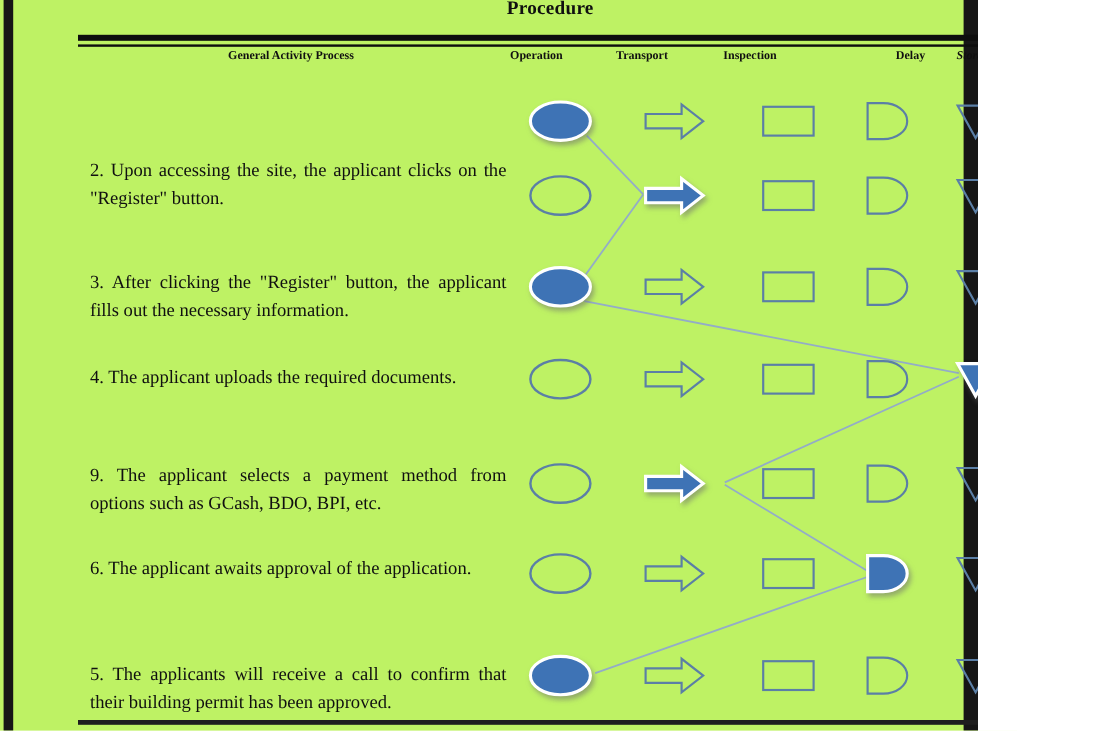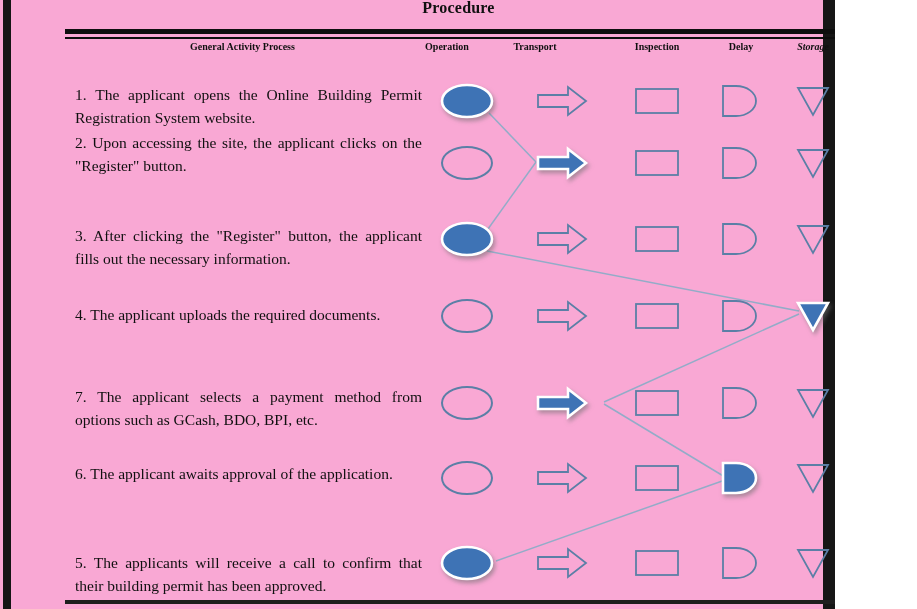--- a/index.html
+++ b/index.html
@@ -3,44 +3,43 @@
 <meta charset="utf-8">
 <style>
   :root{
     --filled:#3E73B5;
     --outline:#5B7FA6;
     --conn:#93ACC8;
     --ink:#101010;
   }
   html,body{margin:0;padding:0;background:#ffffff;}
   .page{
-    position:relative;width:815px;height:609px;background:#f9a8d4;
+    position:relative;width:815px;height:609px;background:#bef264;
     font-family:"Liberation Serif","DejaVu Serif",serif;color:var(--ink);
     overflow:hidden;
-    padding-left:20px;
   }
   .edge{position:absolute;top:0;height:609px;background:#161616;}
   .edge.left{left:3px;width:8px;}
   .edge.right{right:0;width:12px;}
   .title{
     position:absolute;top:-1px;left:0;width:917px;text-align:center;
     font-weight:bold;font-size:16px;letter-spacing:.2px;
   }
   .rule{position:absolute;left:65px;width:790px;background:#0e0e0e;}
   .rule.thick-top{top:29px;height:5px;}
   .rule.thin-top{top:37px;height:2px;}
   .rule.bottom{top:600px;height:4px;background:#1e1e1e;}
   .colhead{
     position:absolute;top:41px;font-weight:bold;font-size:10px;text-align:center;
   }
   .ch-activity{left:65px;width:355px;}
   .ch-operation{left:407px;width:80px;}
   .ch-transport{left:490px;width:90px;}
-  .ch-inspection{left:612px;width:90px;}
-  .ch-delay{left:711px;width:60px;}
+  .ch-inspection{left:580px;width:90px;}
+  .ch-delay{left:711px;width:60px;text-align:right;}
   .ch-storage{left:778px;width:70px;font-style:italic;}
   .rowtext{
     position:absolute;left:75px;width:347px;
     font-size:15.5px;line-height:23px;text-align:justify;
   }
   .lines{position:absolute;left:0;top:0;z-index:1;}
   .conn{stroke:var(--conn);stroke-width:1.5;}
   .sym{position:absolute;width:56px;height:44px;z-index:2;}
   .sym svg{display:block;width:56px;height:44px;overflow:visible;}
   .shape{fill:rgba(255,255,255,0);stroke:var(--outline);stroke-width:1.8;}
@@ -70,25 +69,24 @@
 
   <svg class="lines" width="917" height="609" viewBox="0 0 917 609">
     <line class="conn" x1="489" y1="113" x2="536" y2="162"></line>
     <line class="conn" x1="536" y1="162" x2="488" y2="229"></line>
     <line class="conn" x1="487" y1="251" x2="799" y2="311"></line>
     <line class="conn" x1="799" y1="314" x2="604" y2="402"></line>
     <line class="conn" x1="604" y1="404" x2="725" y2="477"></line>
     <line class="conn" x1="725" y1="480" x2="496" y2="561"></line>
   </svg>
 
-  <div class="rowtext" style="top:83px">1. The applicant opens the Online Building Permit Registration System website.</div>
   <div class="rowtext" style="top:131px">2. Upon accessing the site, the applicant clicks on the "Register" button.</div>
   <div class="rowtext" style="top:224px">3. After clicking the "Register" button, the applicant fills out the necessary information.</div>
   <div class="rowtext" style="top:303px">4. The applicant uploads the required documents.</div>
-  <div class="rowtext" style="top:385px">7. The applicant selects a payment method from options such as GCash, BDO, BPI, etc.</div>
+  <div class="rowtext" style="top:385px">9. The applicant selects a payment method from options such as GCash, BDO, BPI, etc.</div>
   <div class="rowtext" style="top:462px">6. The applicant awaits approval of the application.</div>
   <div class="rowtext" style="top:551px">5. The applicants will receive a call to confirm that their building permit has been approved.</div>
 
   <div class="sym filled" style="left:439px;top:79px">
       <svg viewBox="0 0 56 44">
         <ellipse class="shape ellipse" cx="28" cy="22" rx="25" ry="16"></ellipse>
       </svg>
     </div>
   <div class="sym" style="left:534px;top:79px">
       <svg viewBox="0 0 56 44">

